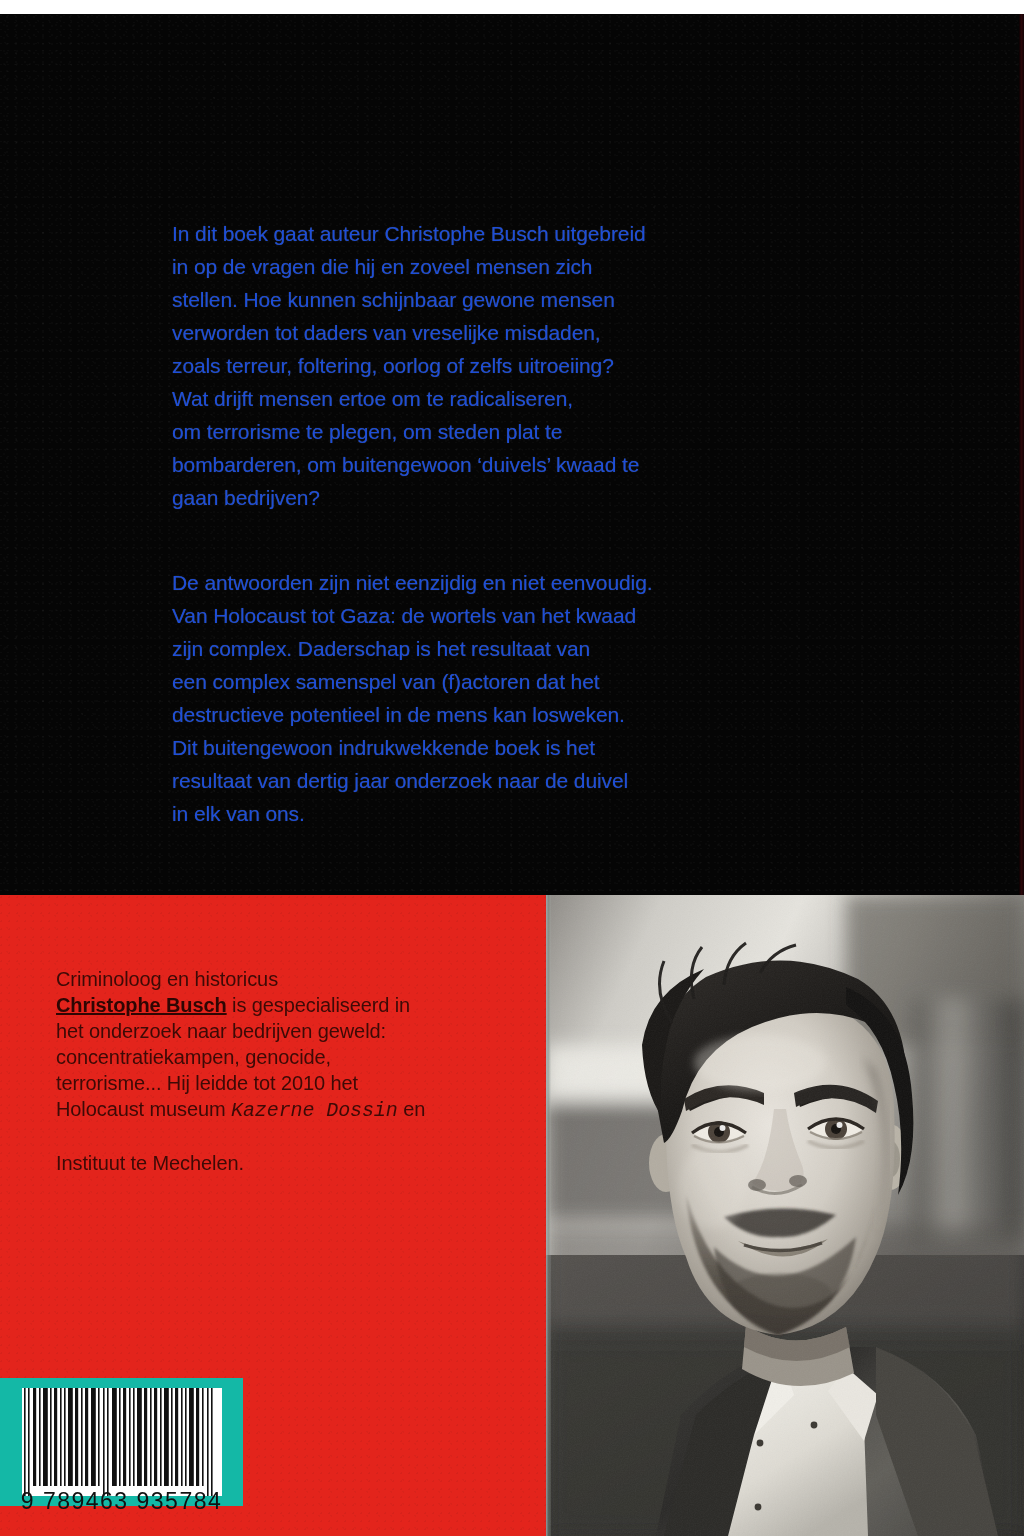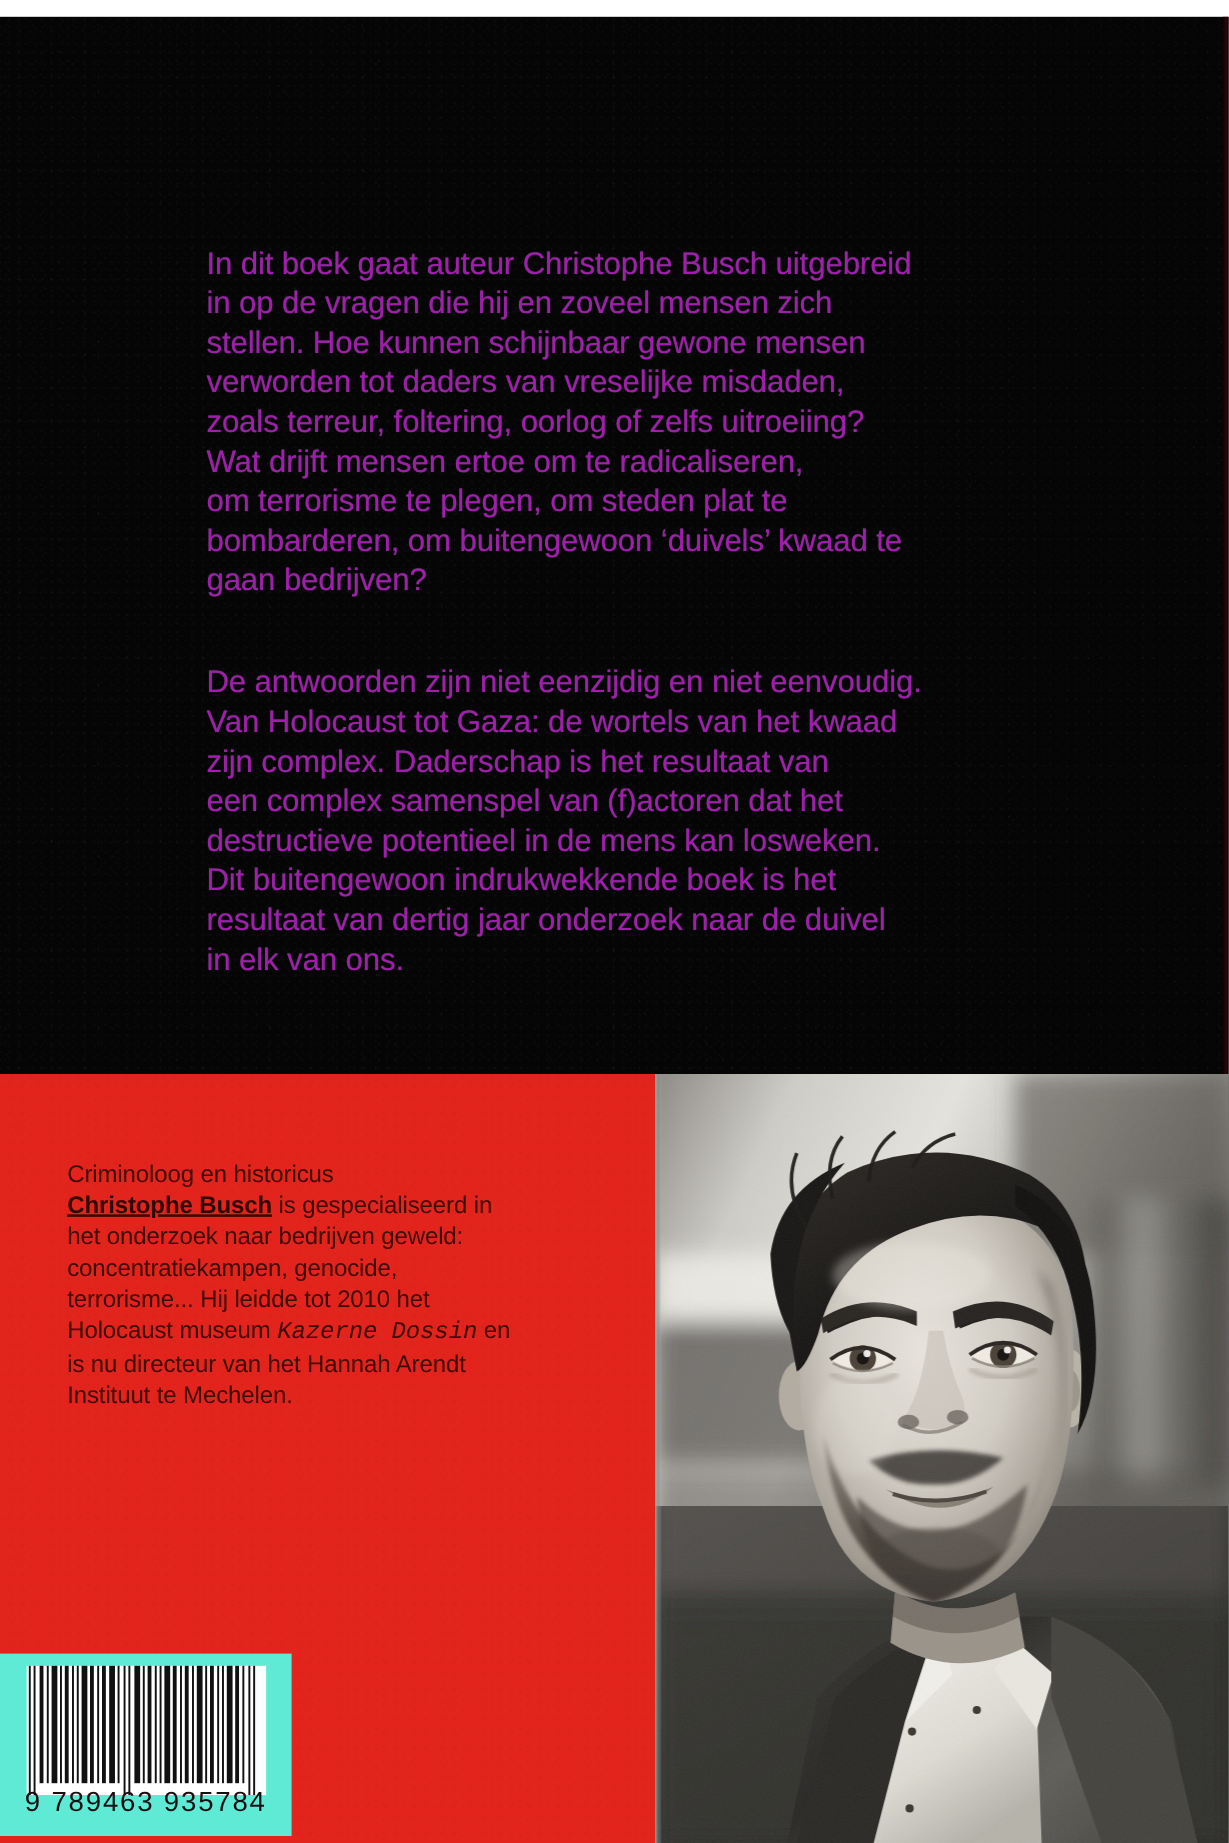--- a/index.html
+++ b/index.html
@@ -43,24 +43,24 @@
       radial-gradient(circle at 78% 35%, rgba(255,255,255,.03) 0 1px, transparent 1px),
       radial-gradient(circle at 31% 84%, rgba(255,255,255,.025) 0 1px, transparent 1px);
     background-size: 7px 7px, 11px 11px, 9px 9px, 13px 13px;
     pointer-events: none;
     opacity: .75;
   }
 
   .blurb {
     position: absolute;
     left: 172px;
-    top: 170px;
+    top: 184px;
     width: 700px;
-    color: #a21caf;
-    font-size: 26px;
+    color: #1d4ed8;
+    font-size: 21px;
     line-height: 33px;
     letter-spacing: -0.1px;
     white-space: pre-line;
     text-shadow: 0 0 1px rgba(255,255,255,.25);
     z-index: 3;
   }
   .blurb .para + .para { margin-top: 19px; }
 
   
   .red-panel {
@@ -114,22 +114,22 @@
       rgba(160,170,175,.85), rgba(120,140,130,.5), rgba(200,200,200,.15));
     z-index: 4;
     pointer-events: none;
   }
 
   
   .barcode-box {
     position: absolute;
     left: 0; top: 1378px;
     width: 243px;
-    height: 152px;
-    background: #5eead4;
+    height: 128px;
+    background: #14b8a6;
     z-index: 6;
   }
   .barcode-bars {
     position: absolute;
     left: 22px; top: 10px;
     width: 200px; height: 108px;
   }
   .barcode-bars svg { display: block; width: 100%; height: 100%; }
   .barcode-digits {
     position: absolute;
@@ -185,21 +185,21 @@
 
   <div class="red-panel"></div>
 
   <div class="bio">
     <span>Criminoloog en historicus</span><br>
     <b>Christophe Busch</b><span> is gespecialiseerd in</span><br>
     <span>het onderzoek naar bedrijven geweld:</span><br>
     <span>concentratiekampen, genocide,</span><br>
     <span>terrorisme... Hij leidde tot 2010 het</span><br>
     <span>Holocaust museum </span><i>Kazerne Dossin</i><span> en</span><br>
-    <span>is nu directeur van het Hannah Arendt</span><br>
+    <br>
     <span>Instituut te Mechelen.</span>
   </div>
 
   <div class="photo">
     <svg viewBox="0 0 478 641" preserveAspectRatio="xMidYMid slice">
       <defs>
         <linearGradient id="bgTop" x1="0" y1="0" x2="1" y2="0.35">
           <stop offset="0%" stop-color="#8d8a85"></stop>
           <stop offset="22%" stop-color="#cfcdc7"></stop>
           <stop offset="48%" stop-color="#e6e4de"></stop>

